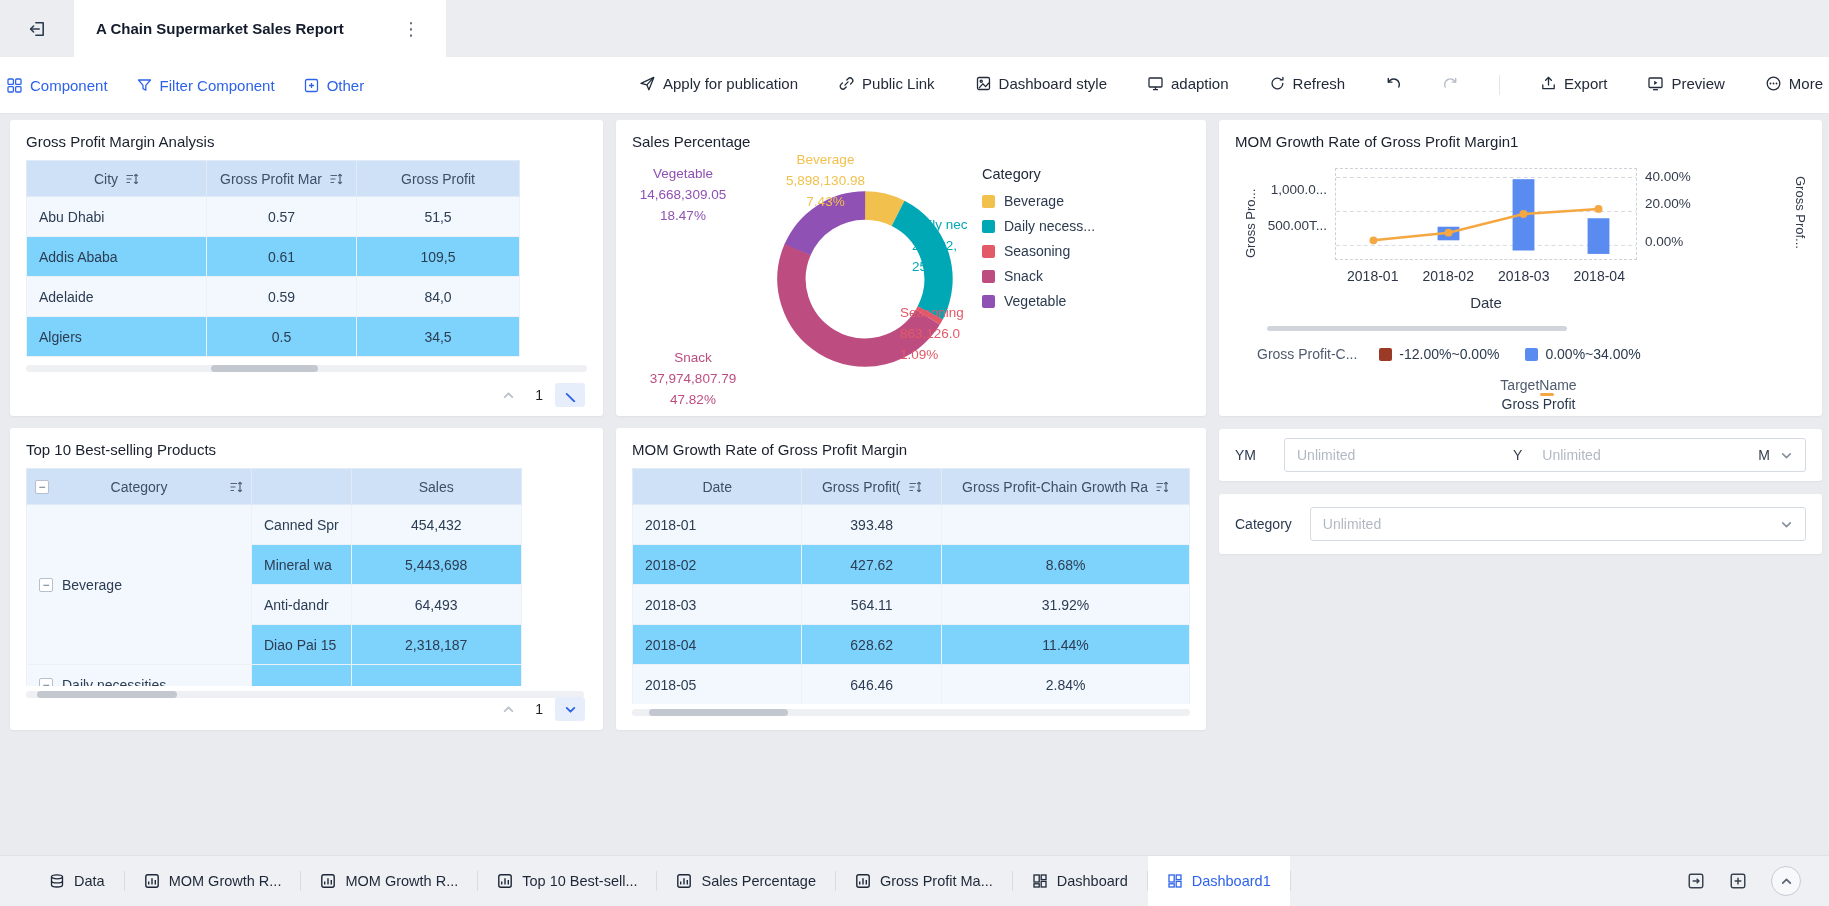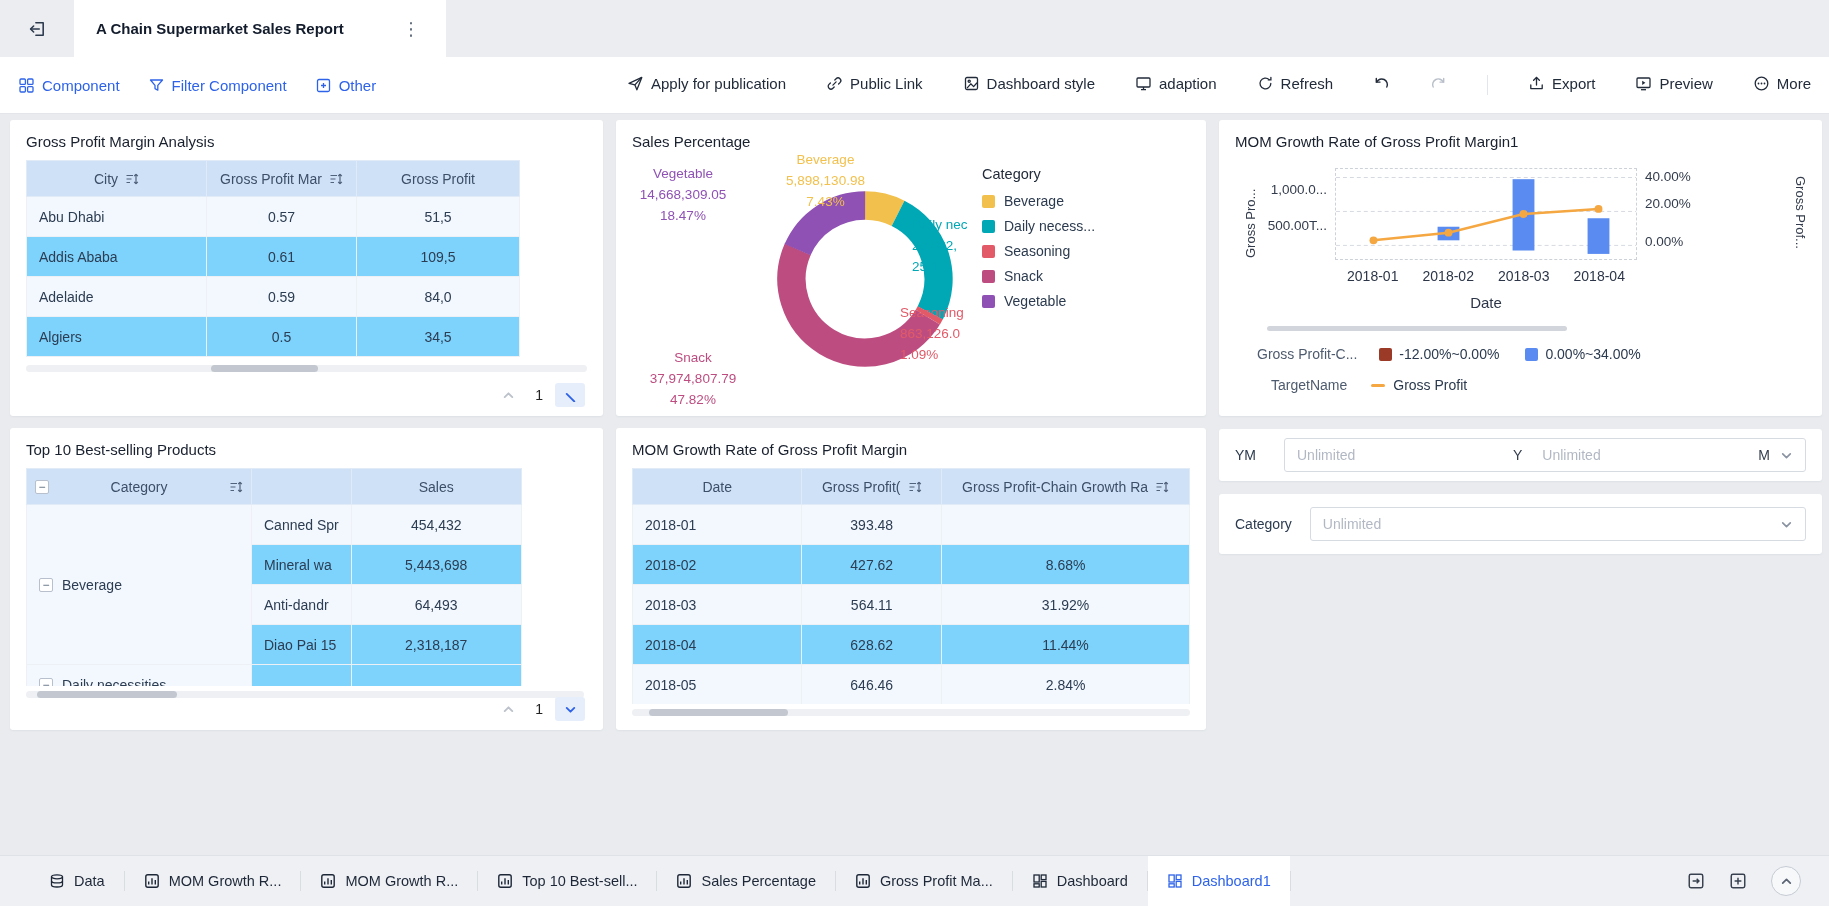--- a/index.html
+++ b/index.html
@@ -12,21 +12,21 @@
   svg { display:block; }
 
   
   .header { height:57px; background:#ecedf1; display:flex; align-items:stretch; }
   .header-exit { width:74px; display:flex; align-items:center; justify-content:center; color:#2c3a4e; cursor:pointer; }
   .header-title-wrap { width:372px; background:#fff; display:flex; align-items:center; justify-content:space-between; padding:0 22px; }
   .header-title { font-size:15px; font-weight:bold; color:#131c2c; white-space:nowrap; }
   .kebab { font-size:18px; color:#5a6778; cursor:pointer; padding:0 4px; }
 
   
-  .toolbar { height:57px; background:#fff; border-bottom:1px solid #e3e5ea; display:flex; align-items:center; padding:0 18px; }
+  .toolbar { height:57px; background:#fff; border-bottom:1px solid #e3e5ea; display:flex; align-items:center; padding:0 6px; }
   .tb-left { display:flex; align-items:center; gap:28px; color:#2e63e9; }
   .tb-right { margin-left:auto; display:flex; align-items:flex-start; gap:40px; color:#222b3a; }
   .tb-item { display:flex; align-items:center; gap:7px; font-size:15px; cursor:pointer; white-space:nowrap; }
   .tb-divider { width:1px; height:20px; background:#e2e5ea; }
   .disabled { color:#b9bfc9; }
 
   
   .content { height:741px; padding:6px 7px 0 10px; display:grid;
     grid-template-columns:593px 590px 1fr; grid-template-rows:296px 302px;
     gap:12px 13px; align-content:start; }
@@ -404,21 +404,21 @@
         <div class="xlab-title">Date</div>
       </div>
       <div class="chart-slider"></div>
       <div class="combo-legend-row" style="padding-left:22px;">
         <span class="lg-label">Gross Profit-C...</span>
         <span class="lg-sq" style="margin-left: 22px; background: rgb(156, 58, 40);"></span>
         <span>-12.00%~0.00%</span>
         <span class="lg-sq" style="margin-left: 26px; background: rgb(90, 139, 240);"></span>
         <span>0.00%~34.00%</span>
       </div>
-      <div class="combo-legend-row" style="padding-left:36px;">
+      <div class="combo-legend-row" style="padding-left:36px;flex-direction:column;">
         <span class="lg-label">TargetName</span>
         <span class="lg-dash" style="margin-left: 24px; background: rgb(245, 167, 66);"></span>
         <span>Gross Profit</span>
       </div>
     </div>
 
     <div class="panel ym-panel">
       <span class="filter-label">YM</span>
       <div class="filter-input">
         <span class="ph fi-grow">Unlimited</span>

